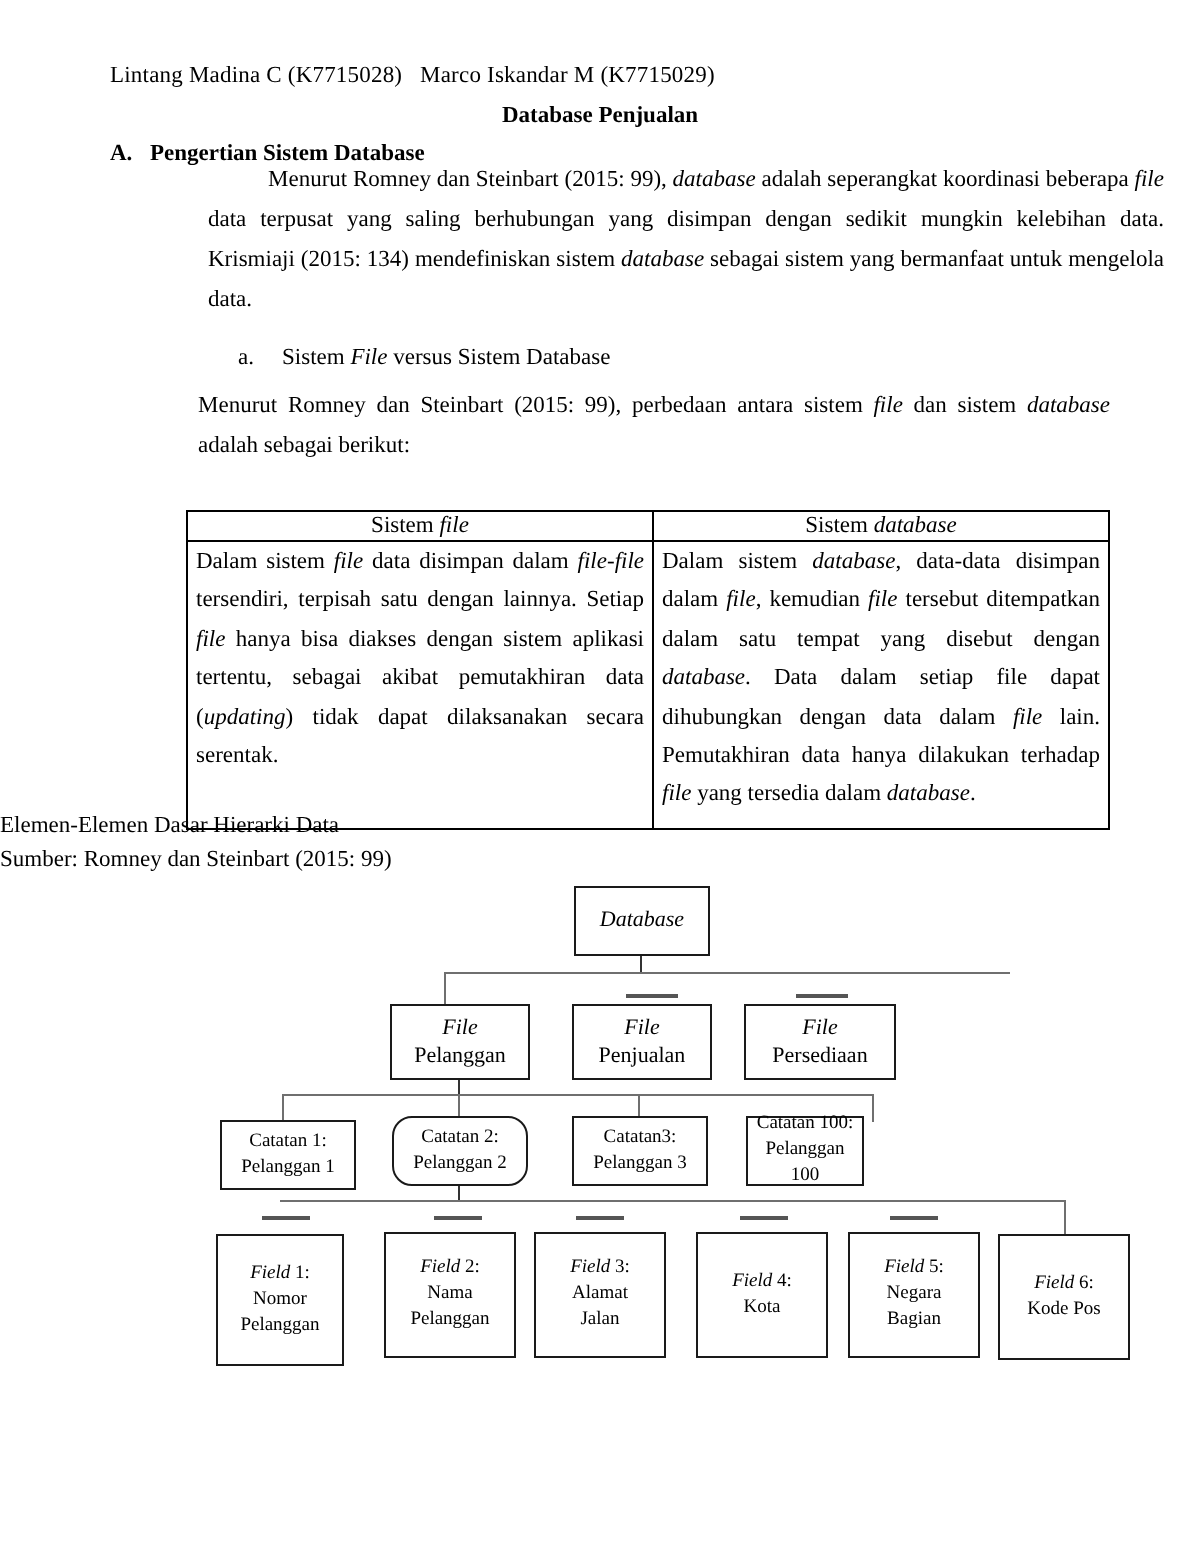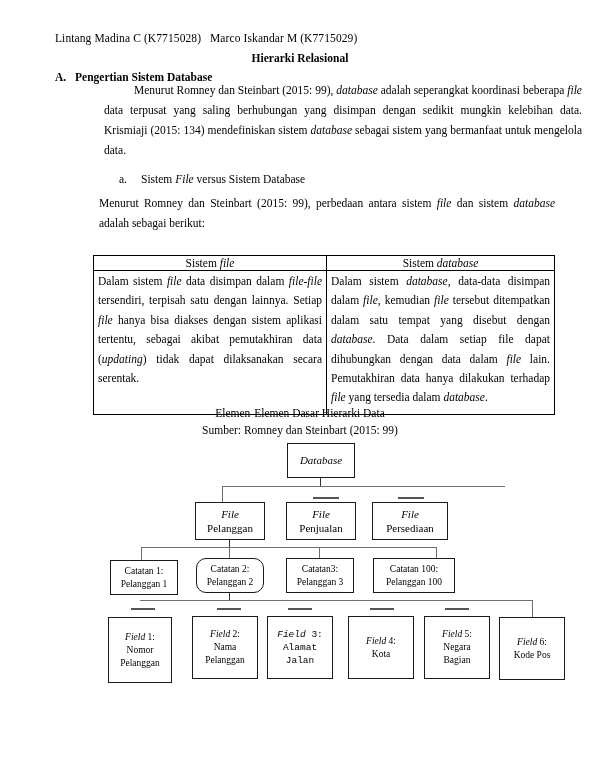--- a/index.html
+++ b/index.html
@@ -108,21 +108,21 @@
   }
   .cmp-table td p { margin: 0; }
   .col-l { width: 232px; }
   .col-r { width: 227px; }
 
   
   .fig-cap {
     position: absolute;
     left: 0;
     width: 600px;
-    text-align: center;
+    text-align: left;
     font-size: 11.5px;
     line-height: 17px;
   }
   .fig-cap.l1 { top: 405px; }
   .fig-cap.l2 { top: 422px; }
 
   
   .diagram {
     position: absolute;
     left: 0;
@@ -162,21 +162,21 @@
     background: #555;
   }
 </style>
 </head>
 <body>
 
 <div class="page">
 
   <div class="authors">Lintang Madina C (K7715028)   Marco Iskandar M (K7715029)</div>
 
-  <div class="doc-title">Hierarki Relasional</div>
+  <div class="doc-title">Database Penjualan</div>
 
   <div class="section-a">
     <span class="marker">A.</span><span>Pengertian Sistem Database</span>
   </div>
 
   <div class="para para-1"><span>Menurut Romney dan Steinbart (2015: 99), </span><i>database</i><span> adalah seperangkat koordinasi beberapa </span><i>file</i><span> data terpusat yang saling berhubungan yang disimpan dengan sedikit mungkin kelebihan data. Krismiaji (2015: 134) mendefiniskan sistem </span><i>database</i><span> sebagai sistem yang bermanfaat untuk mengelola data.</span></div>
 
   <div class="sub-a"><span class="marker">a.</span><span>Sistem </span><i>File</i><span> versus Sistem Database</span></div>
 
   <div class="para para-2"><span>Menurut Romney dan Steinbart (2015: 99), perbedaan antara sistem </span><i>file</i><span> dan sistem </span><i>database</i><span> adalah sebagai berikut:</span></div>
@@ -255,21 +255,21 @@
         <span>Catatan 2:</span><br>
         <span>Pelanggan 2</span>
       </div>
     </div>
     <div class="node small" style="left:286px; top:558px; width:68px; height:35px;">
       <div class="inner">
         <span>Catatan3:</span><br>
         <span>Pelanggan 3</span>
       </div>
     </div>
-    <div class="node small" style="left:373px; top:558px; width:82px; height:35px;">
+    <div class="node small" style="left:373px; top:558px; width:59px; height:35px;">
       <div class="inner">
         <span>Catatan 100:</span><br>
         <span>Pelanggan 100</span>
       </div>
     </div>
 
     <div class="ln v dark" style="left:229px; top:593px; height:8px;"></div>
 
     <div class="ln h" style="left:140px; top:600px; width:393px;"></div>
 
@@ -288,21 +288,21 @@
         <span>Pelanggan</span>
       </div>
     </div>
     <div class="node small" style="left:192px; top:616px; width:66px; height:63px;">
       <div class="inner">
         <i>Field</i><span> 2:</span><br>
         <span>Nama</span><br>
         <span>Pelanggan</span>
       </div>
     </div>
-    <div class="node small" style="left:267px; top:616px; width:66px; height:63px;font-family:Liberation Mono, monospace;">
+    <div class="node small" style="left:267px; top:616px; width:66px; height:63px;">
       <div class="inner">
         <i>Field</i><span> 3:</span><br>
         <span>Alamat</span><br>
         <span>Jalan</span>
       </div>
     </div>
     <div class="node small" style="left:348px; top:616px; width:66px; height:63px;">
       <div class="inner">
         <i>Field</i><span> 4:</span><br>
         <span>Kota</span>

